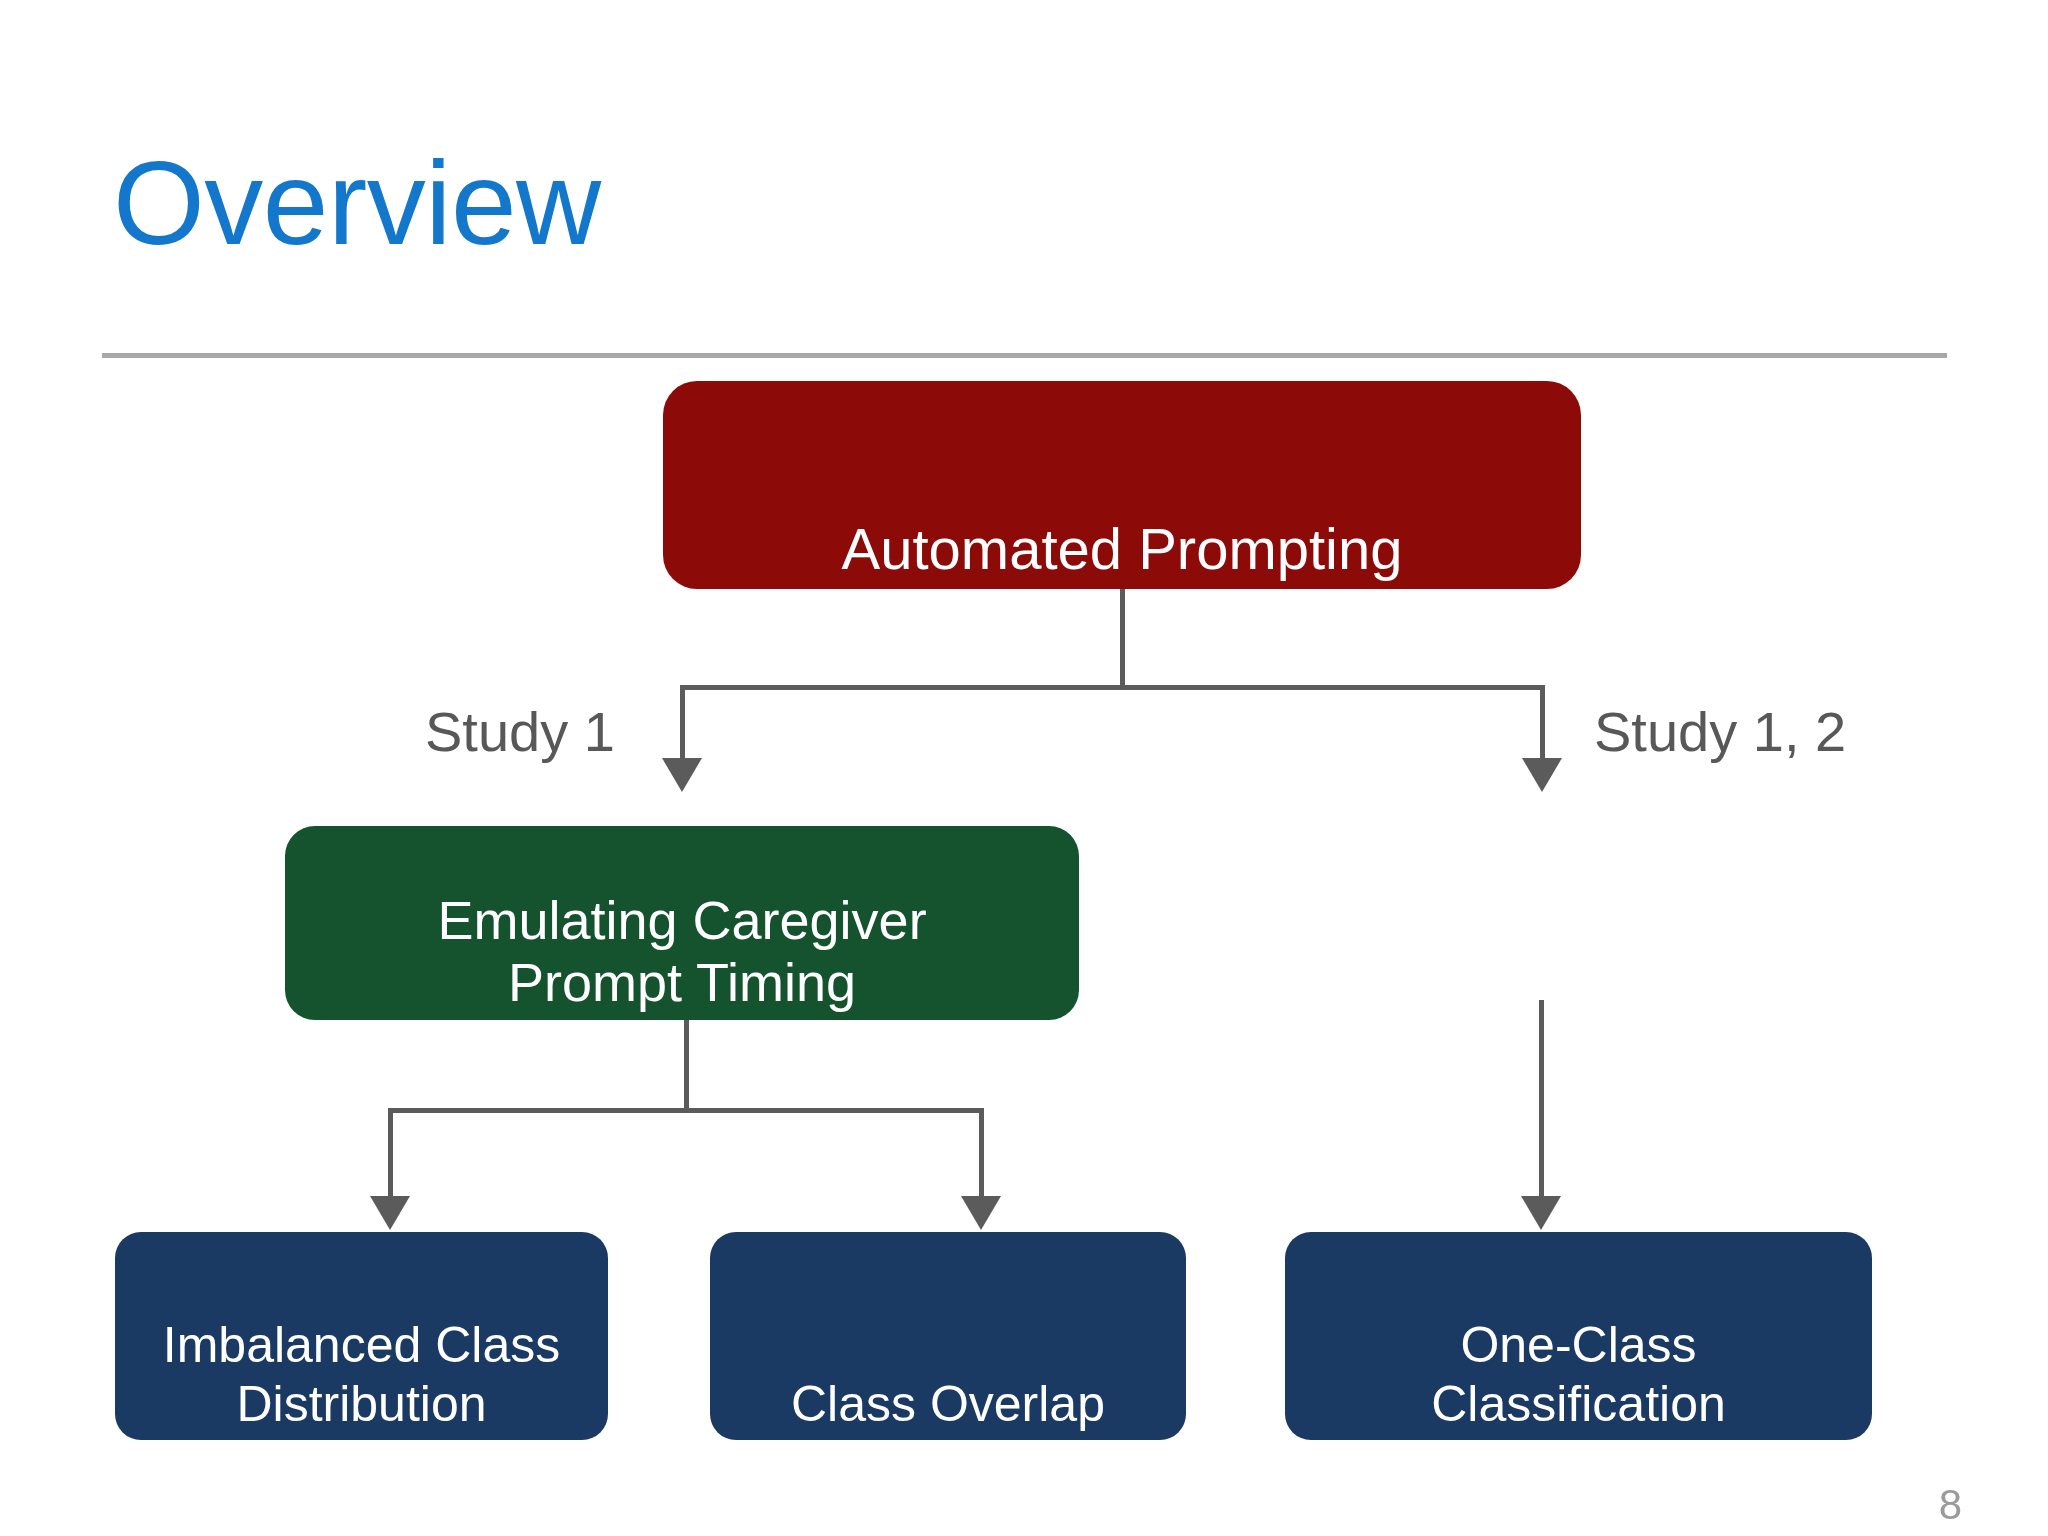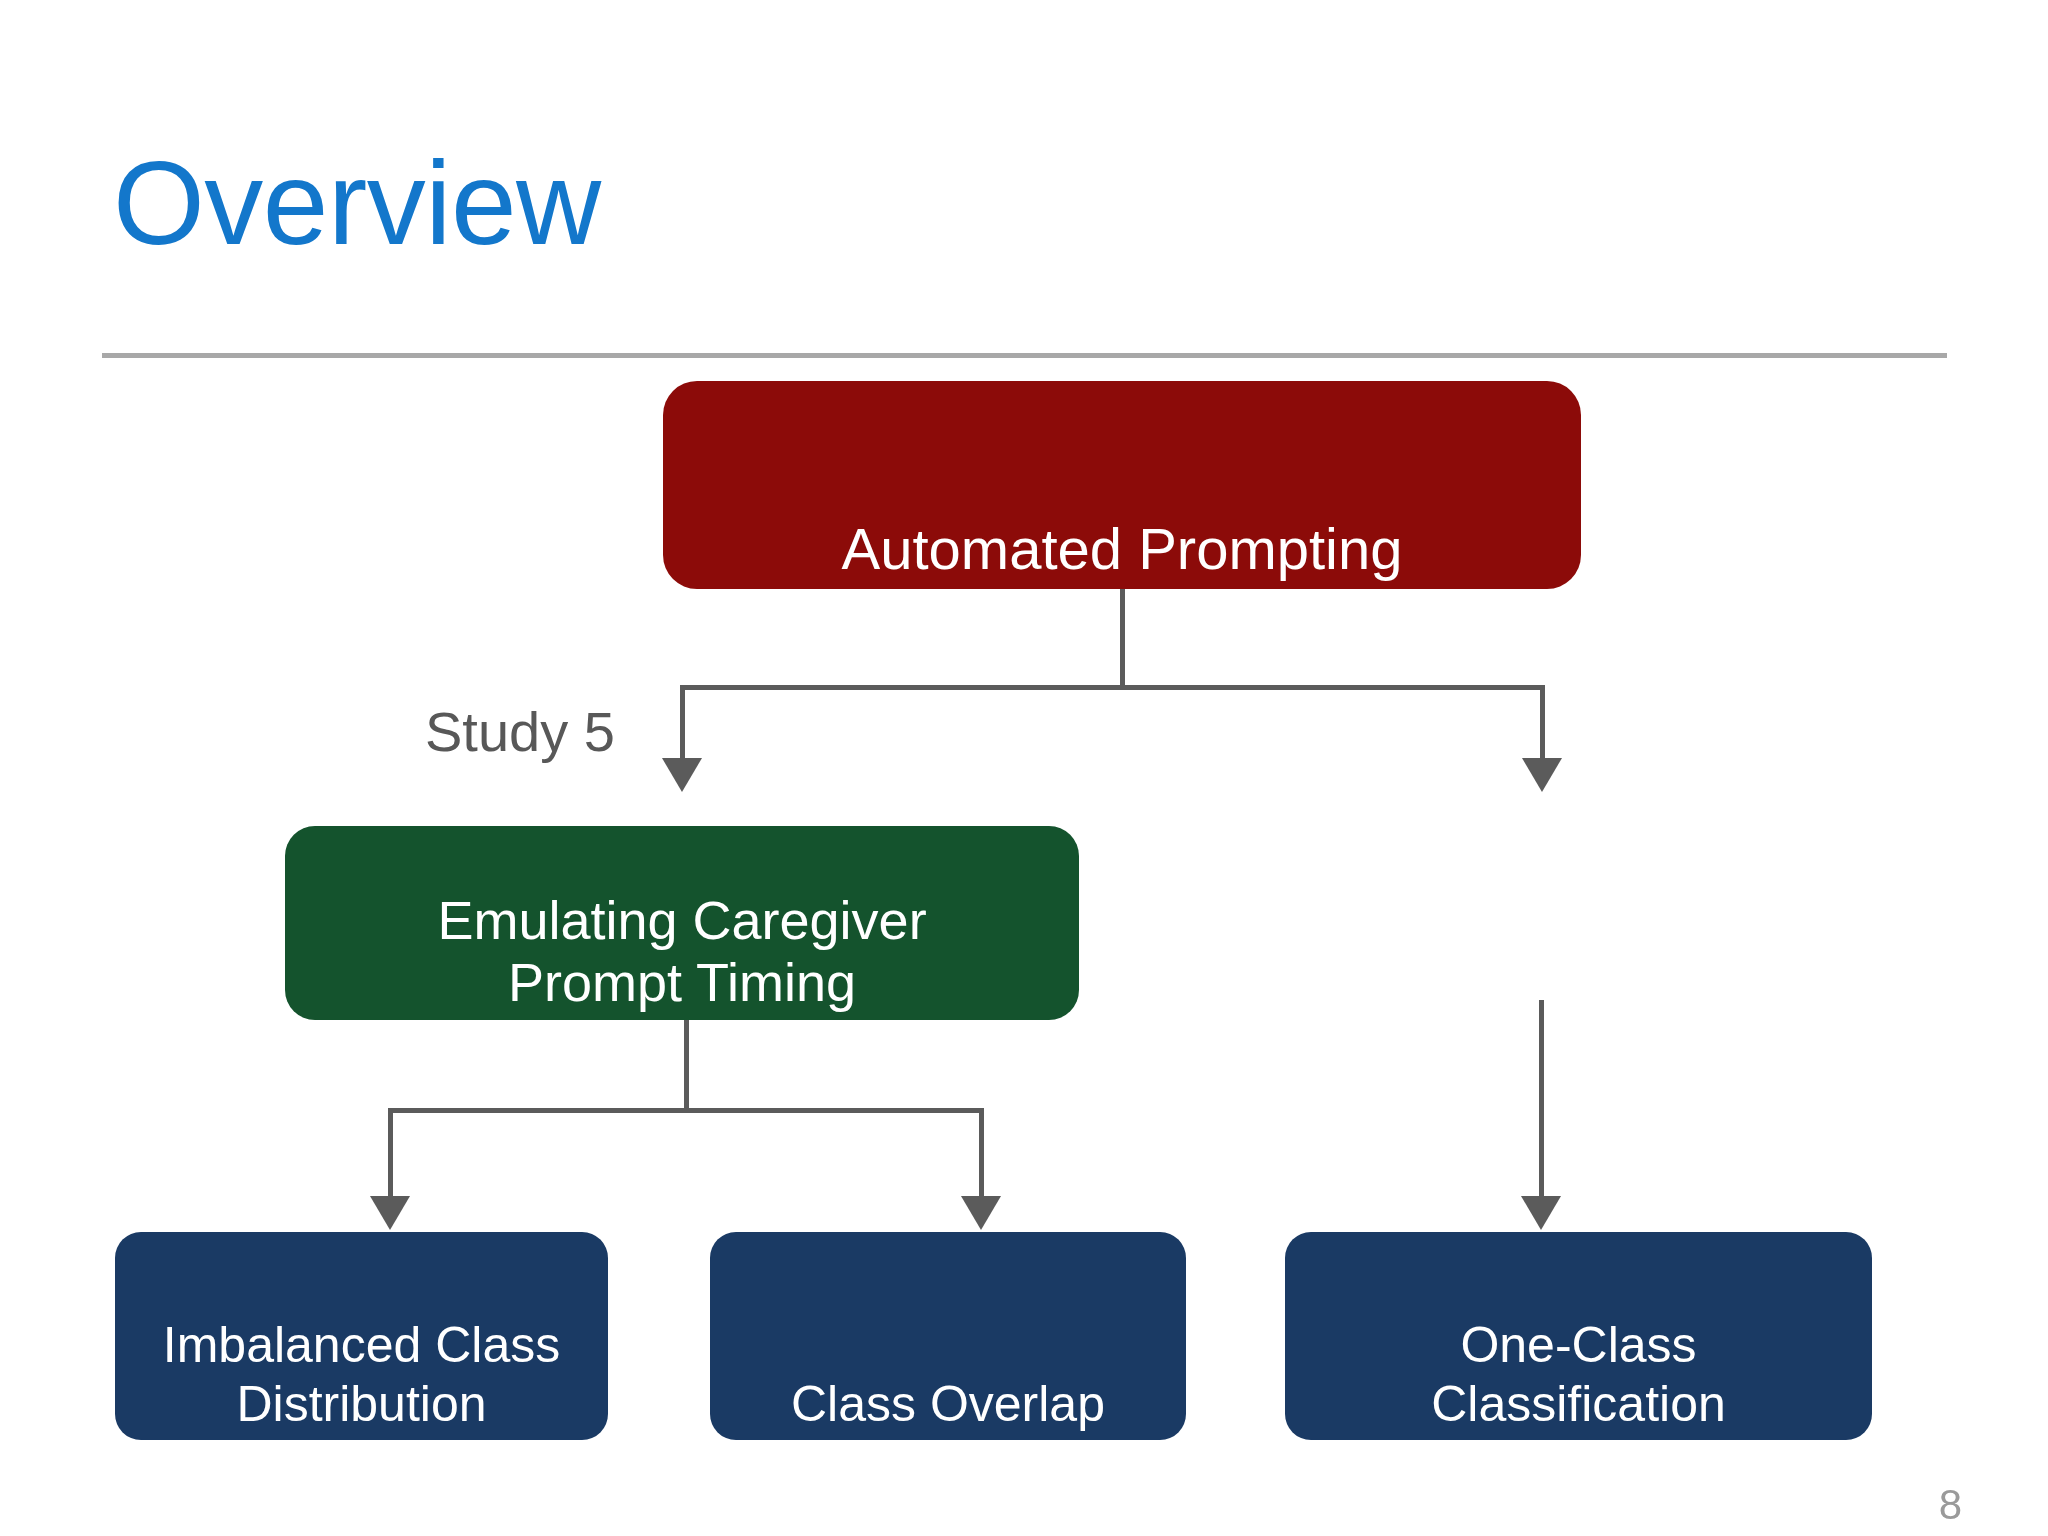--- a/index.html
+++ b/index.html
@@ -139,21 +139,22 @@
   <div class="conn conn-v" style="left:1120px; top:545px; height:100px;"></div>
 
   <div class="conn conn-h" style="left:680px; top:641px; width:865px;"></div>
 
   <div class="conn conn-v" style="left:680px; top:641px; height:75px;"></div>
   <div class="arrow-head" style="left:662px; top:714px;"></div>
 
   <div class="conn conn-v" style="left:1540px; top:641px; height:75px;"></div>
   <div class="arrow-head" style="left:1522px; top:714px;"></div>
 
-  <div class="edge-label" style="left:425px; top:660px;">Study 5</div>
+  <div class="edge-label" style="left:425px; top:660px;">Study 1</div>
+  <div class="edge-label" style="left:1594px; top:660px;">Study 1, 2</div>
 
   <div class="conn conn-v" style="left:684px; top:956px; height:112px;"></div>
   <div class="conn conn-h" style="left:388px; top:1064px; width:596px;"></div>
   <div class="conn conn-v" style="left:388px; top:1064px; height:90px;"></div>
   <div class="arrow-head" style="left:370px; top:1152px;"></div>
   <div class="conn conn-v" style="left:979px; top:1064px; height:90px;"></div>
   <div class="arrow-head" style="left:961px; top:1152px;"></div>
 
   <div class="conn conn-v" style="left:1539px; top:956px; height:198px;"></div>
   <div class="arrow-head" style="left:1521px; top:1152px;"></div>

